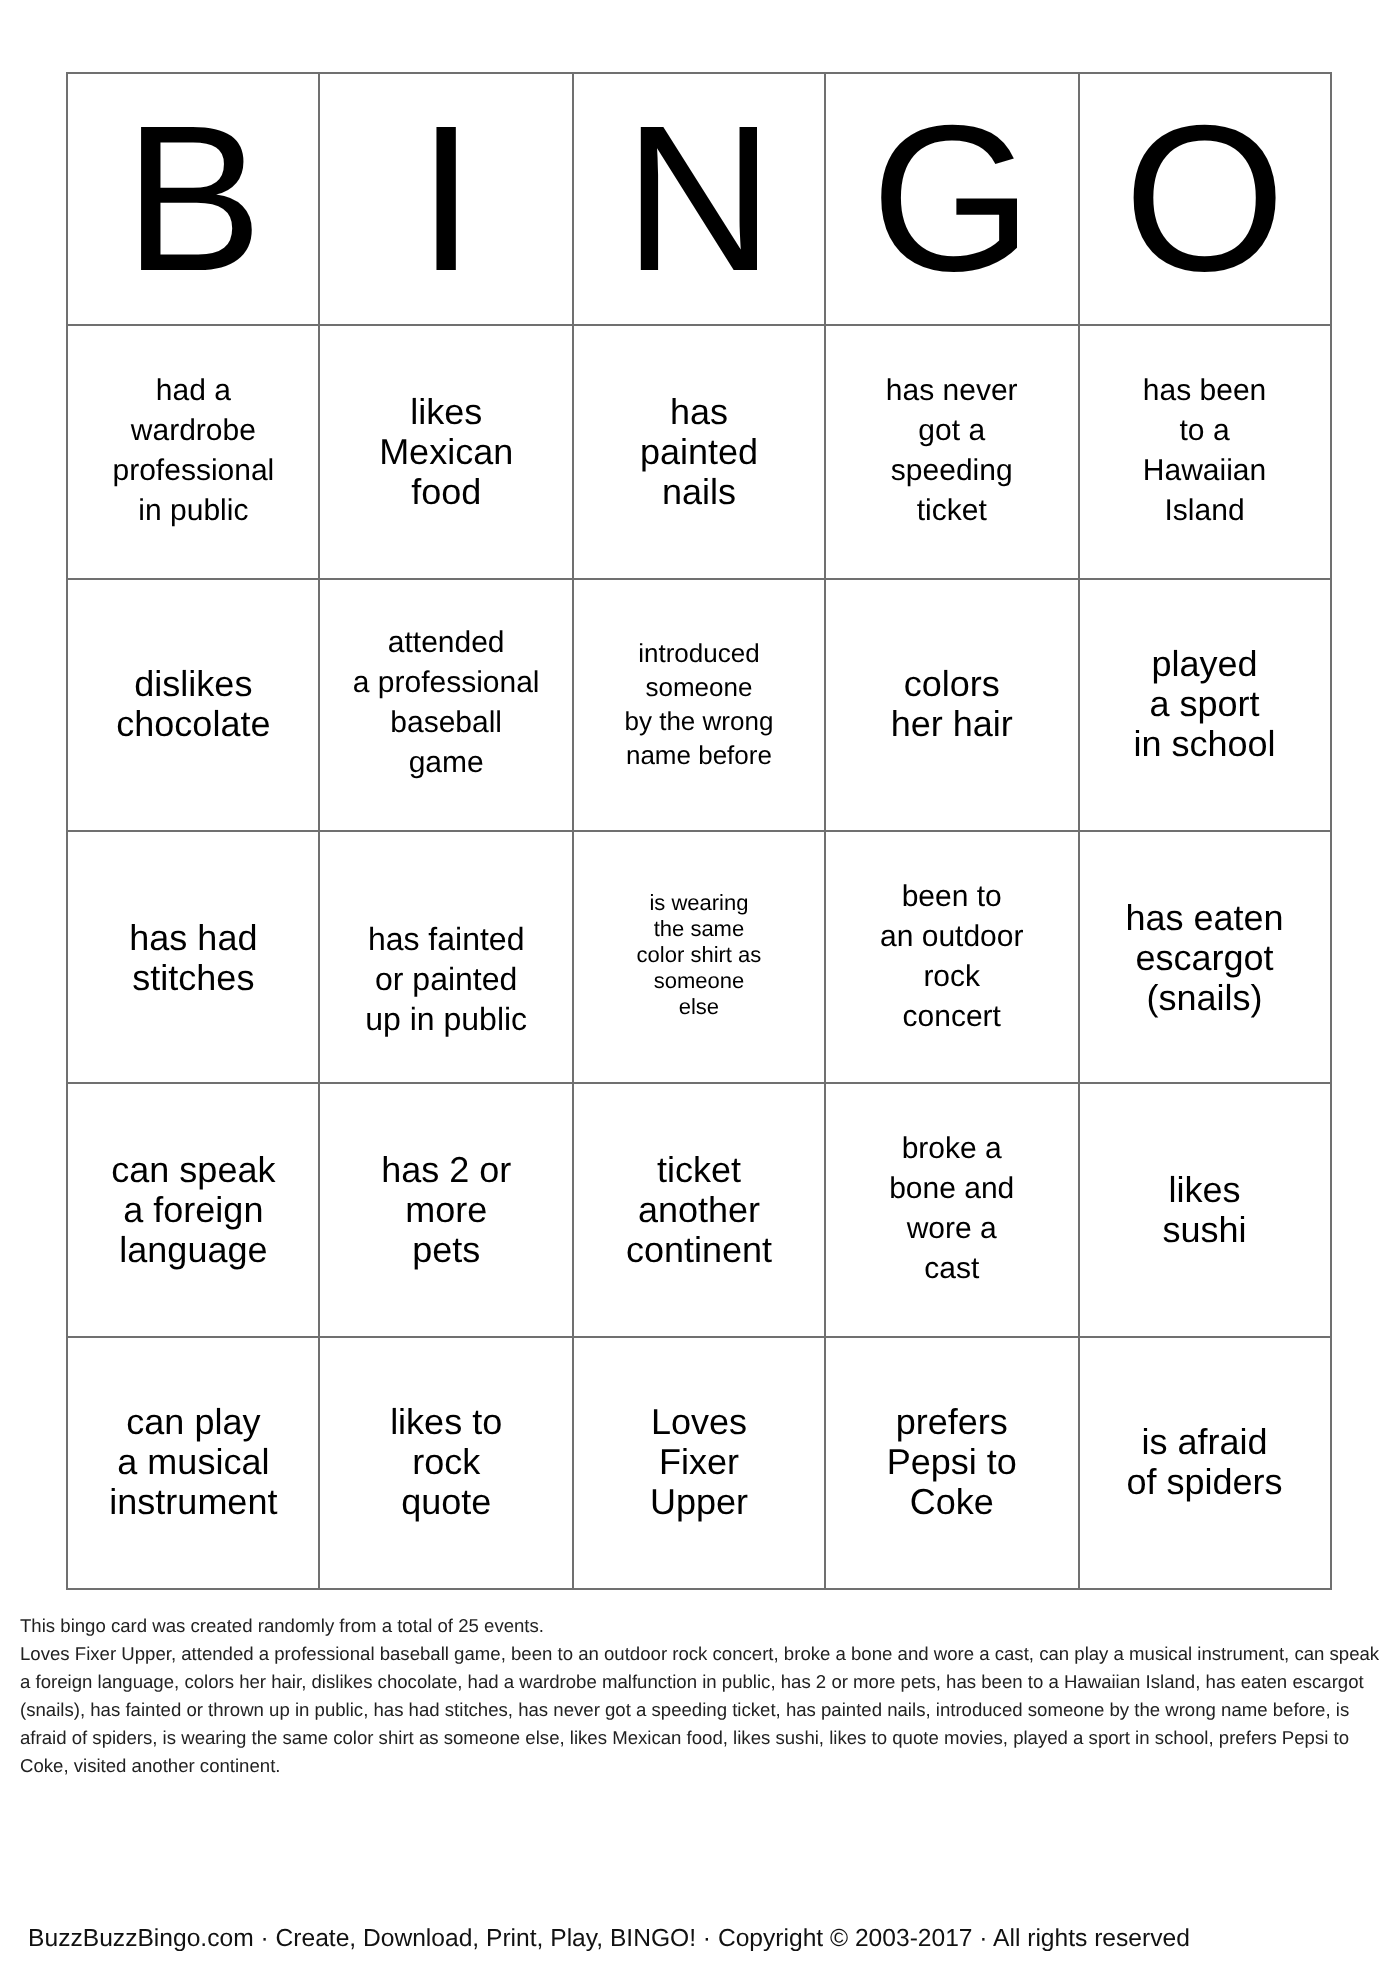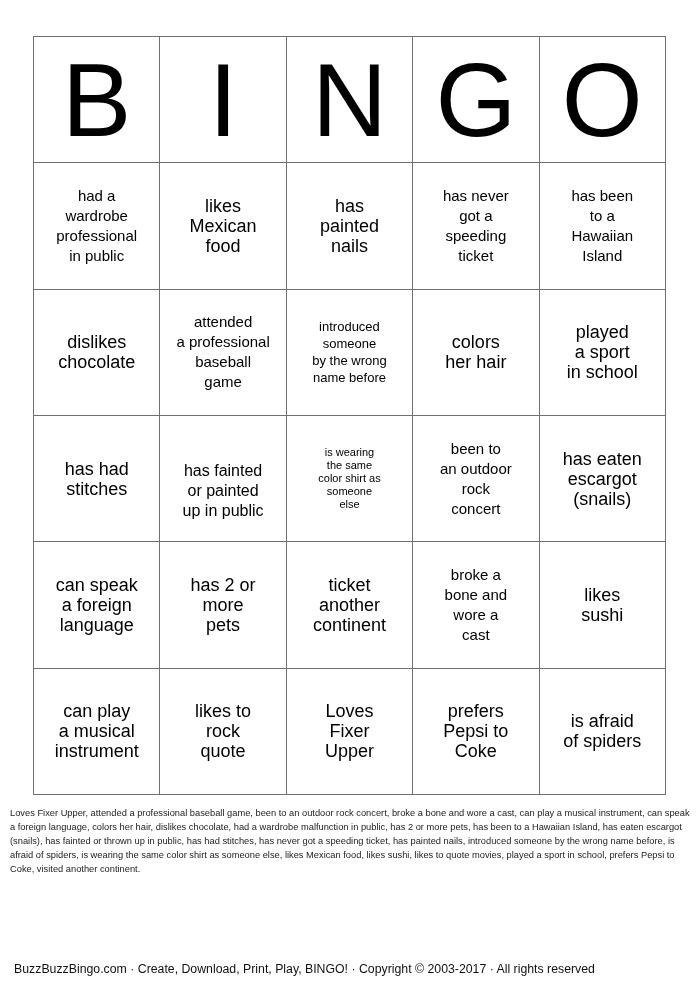--- a/index.html
+++ b/index.html
@@ -133,16 +133,17 @@
           <span class="cell-text s18"><span>prefers</span><br><span>Pepsi to</span><br><span>Coke</span></span>
         </td>
         <td>
           <span class="cell-text s18"><span>is afraid</span><br><span>of spiders</span></span>
         </td>
       </tr>
     </tbody>
 </table>
 
 <div class="info">
+  <p>This bingo card was created randomly from a total of 25 events.</p>
   <p>Loves Fixer Upper, attended a professional baseball game, been to an outdoor rock concert, broke a bone and wore a cast, can play a musical instrument, can speak a foreign language, colors her hair, dislikes chocolate, had a wardrobe malfunction in public, has 2 or more pets, has been to a Hawaiian Island, has eaten escargot (snails), has fainted or thrown up in public, has had stitches, has never got a speeding ticket, has painted nails, introduced someone by the wrong name before, is afraid of spiders, is wearing the same color shirt as someone else, likes Mexican food, likes sushi, likes to quote movies, played a sport in school, prefers Pepsi to Coke, visited another continent.</p>
 </div>
 
 <div class="footer">BuzzBuzzBingo.com · Create, Download, Print, Play, BINGO! · Copyright © 2003-2017 · All rights reserved</div>
 
 </body></html>

